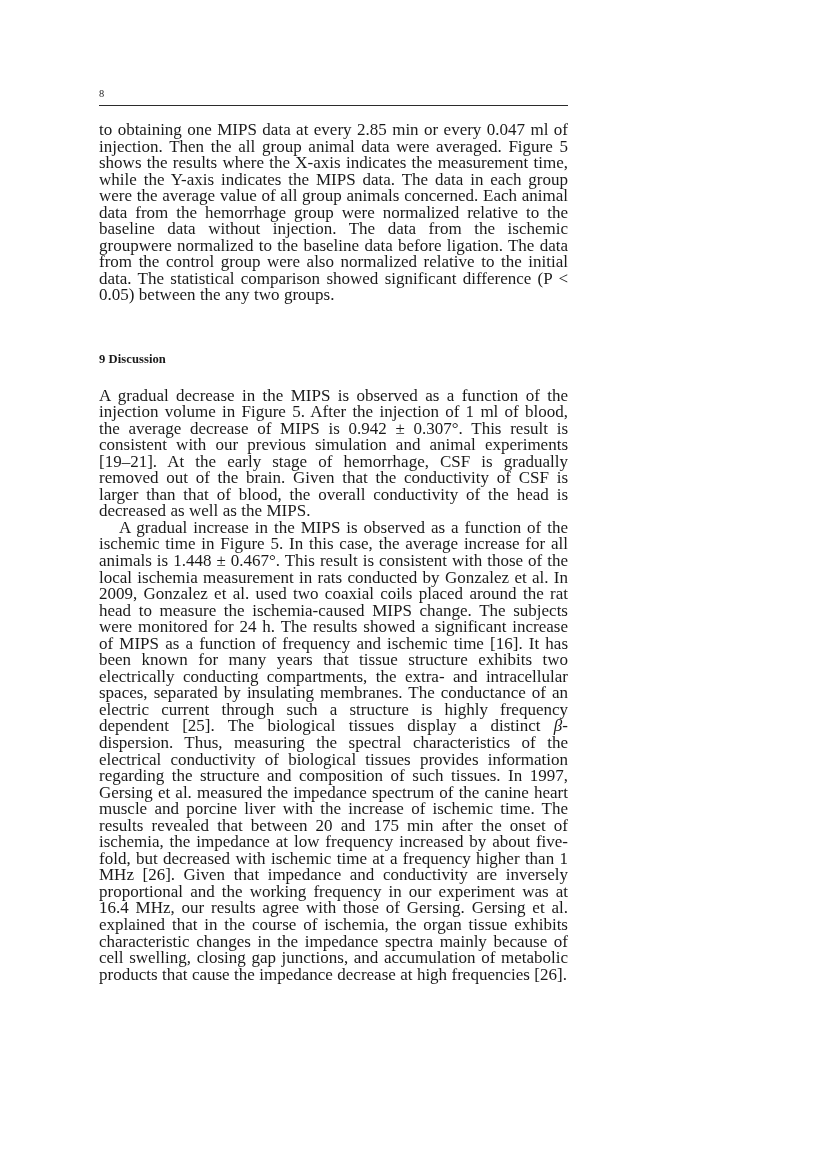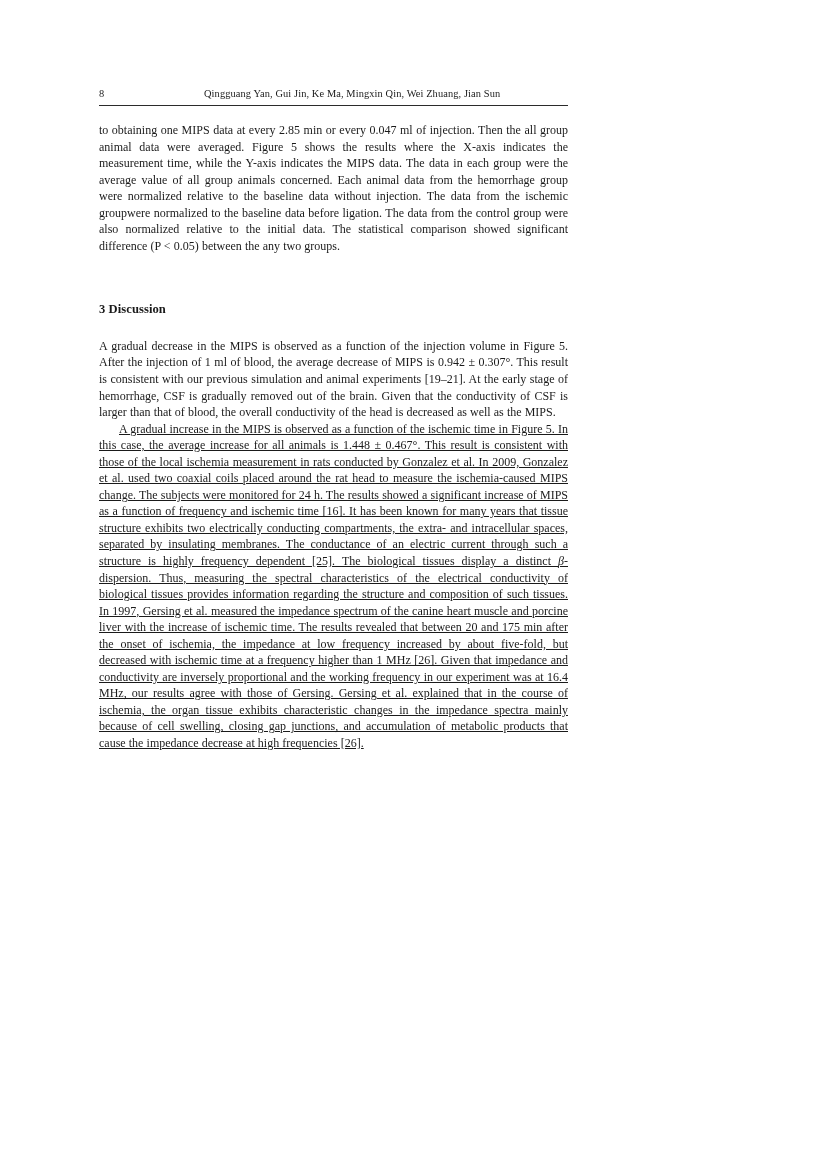--- a/index.html
+++ b/index.html
@@ -56,33 +56,32 @@
     height: 0;
   }
 
   
   .body-area {
     margin-top: 16px;
   }
 
   p.para {
     margin: 0;
-    font-size: 12px;
+    font-size: 17px;
     line-height: 16.55px;
     text-align: justify;
     text-justify: inter-word;
     word-spacing: 0.01em;
     hyphens: manual;
   }
   p.para + p.para {
     margin-top: 0;
   }
   p.indent {
     text-indent: 20px;
-    text-decoration: underline;
   }
 
   p.centered {
     margin: 0;
     font-size: 12.35px;
     line-height: 16.55px;
     text-align: center;
   }
 
   .gap-fig-top { height: 17px; }
@@ -105,34 +104,33 @@
 </style>
 </head>
 <body>
 
 <div class="page">
 
   <div class="textblock">
 
     <div class="runninghead">
       <span class="folio">8</span>
-      <span class="head-authors">Qingguang Yan, Gui Jin, Ke Ma, Mingxin Qin, Wei Zhuang, Jian Sun</span>
     </div>
     <hr class="head-rule">
 
     <div class="body-area">
 
       <p class="para">to obtaining one MIPS data at every 2.85 min or every 0.047 ml of injection. Then the all group animal data were averaged. Figure 5 shows the results where the X-axis indicates the measurement time, while the Y-axis indicates the MIPS data. The data in each group were the average value of all group animals concerned. Each animal data from the hemorrhage group were normalized relative to the baseline data without injection. The data from the ischemic groupwere normalized to the baseline data before ligation. The data from the control group were also normalized relative to the initial data. The statistical comparison showed significant difference (P &lt; 0.05) between the any two groups.</p>
 
       <div class="gap-fig-top"></div>
 
 
       <div class="gap-fig-bottom"></div>
 
-      <h2 class="section">3 Discussion</h2>
+      <h2 class="section">9 Discussion</h2>
 
       <div class="gap-after-heading"></div>
 
       <p class="para">A gradual decrease in the MIPS is observed as a function of the injection volume in Figure 5. After the injection of 1 ml of blood, the average decrease of MIPS is 0.942 ± 0.307°. This result is consistent with our previous simulation and animal experiments [19–21]. At the early stage of hemorrhage, CSF is gradually removed out of the brain. Given that the conductivity of CSF is larger than that of blood, the overall conductivity of the head is decreased as well as the MIPS.</p>
 
       <p class="para indent"><span>A gradual increase in the MIPS is observed as a function of the ischemic time in Figure 5. In this case, the average increase for all animals is 1.448 ± 0.467°. This result is consistent with those of the local ischemia measurement in rats conducted by Gonzalez et al. In 2009, Gonzalez et al. used two coaxial coils placed around the rat head to measure the ischemia-caused MIPS change. The subjects were monitored for 24 h. The results showed a significant increase of MIPS as a function of frequency and ischemic time [16]. It has been known for many years that tissue structure exhibits two electrically conducting compartments, the extra- and intracellular spaces, separated by insulating membranes. The conductance of an electric current through such a structure is highly frequency dependent [25]. The biological tissues display a distinct </span><span class="beta">β</span><span>-dispersion. Thus, measuring the spectral characteristics of the electrical conductivity of biological tissues provides information regarding the structure and composition of such tissues. In 1997, Gersing et al. measured the impedance spectrum of the canine heart muscle and porcine liver with the increase of ischemic time. The results revealed that between 20 and 175 min after the onset of ischemia, the impedance at low frequency increased by about five-fold, but decreased with ischemic time at a frequency higher than 1 MHz [26]. Given that impedance and conductivity are inversely proportional and the working frequency in our experiment was at 16.4 MHz, our results agree with those of Gersing. Gersing et al. explained that in the course of ischemia, the organ tissue exhibits characteristic changes in the impedance spectra mainly because of cell swelling, closing gap junctions, and accumulation of metabolic products that cause the impedance decrease at high frequencies [26].</span></p>
 
     </div>
   </div>
 </div>

